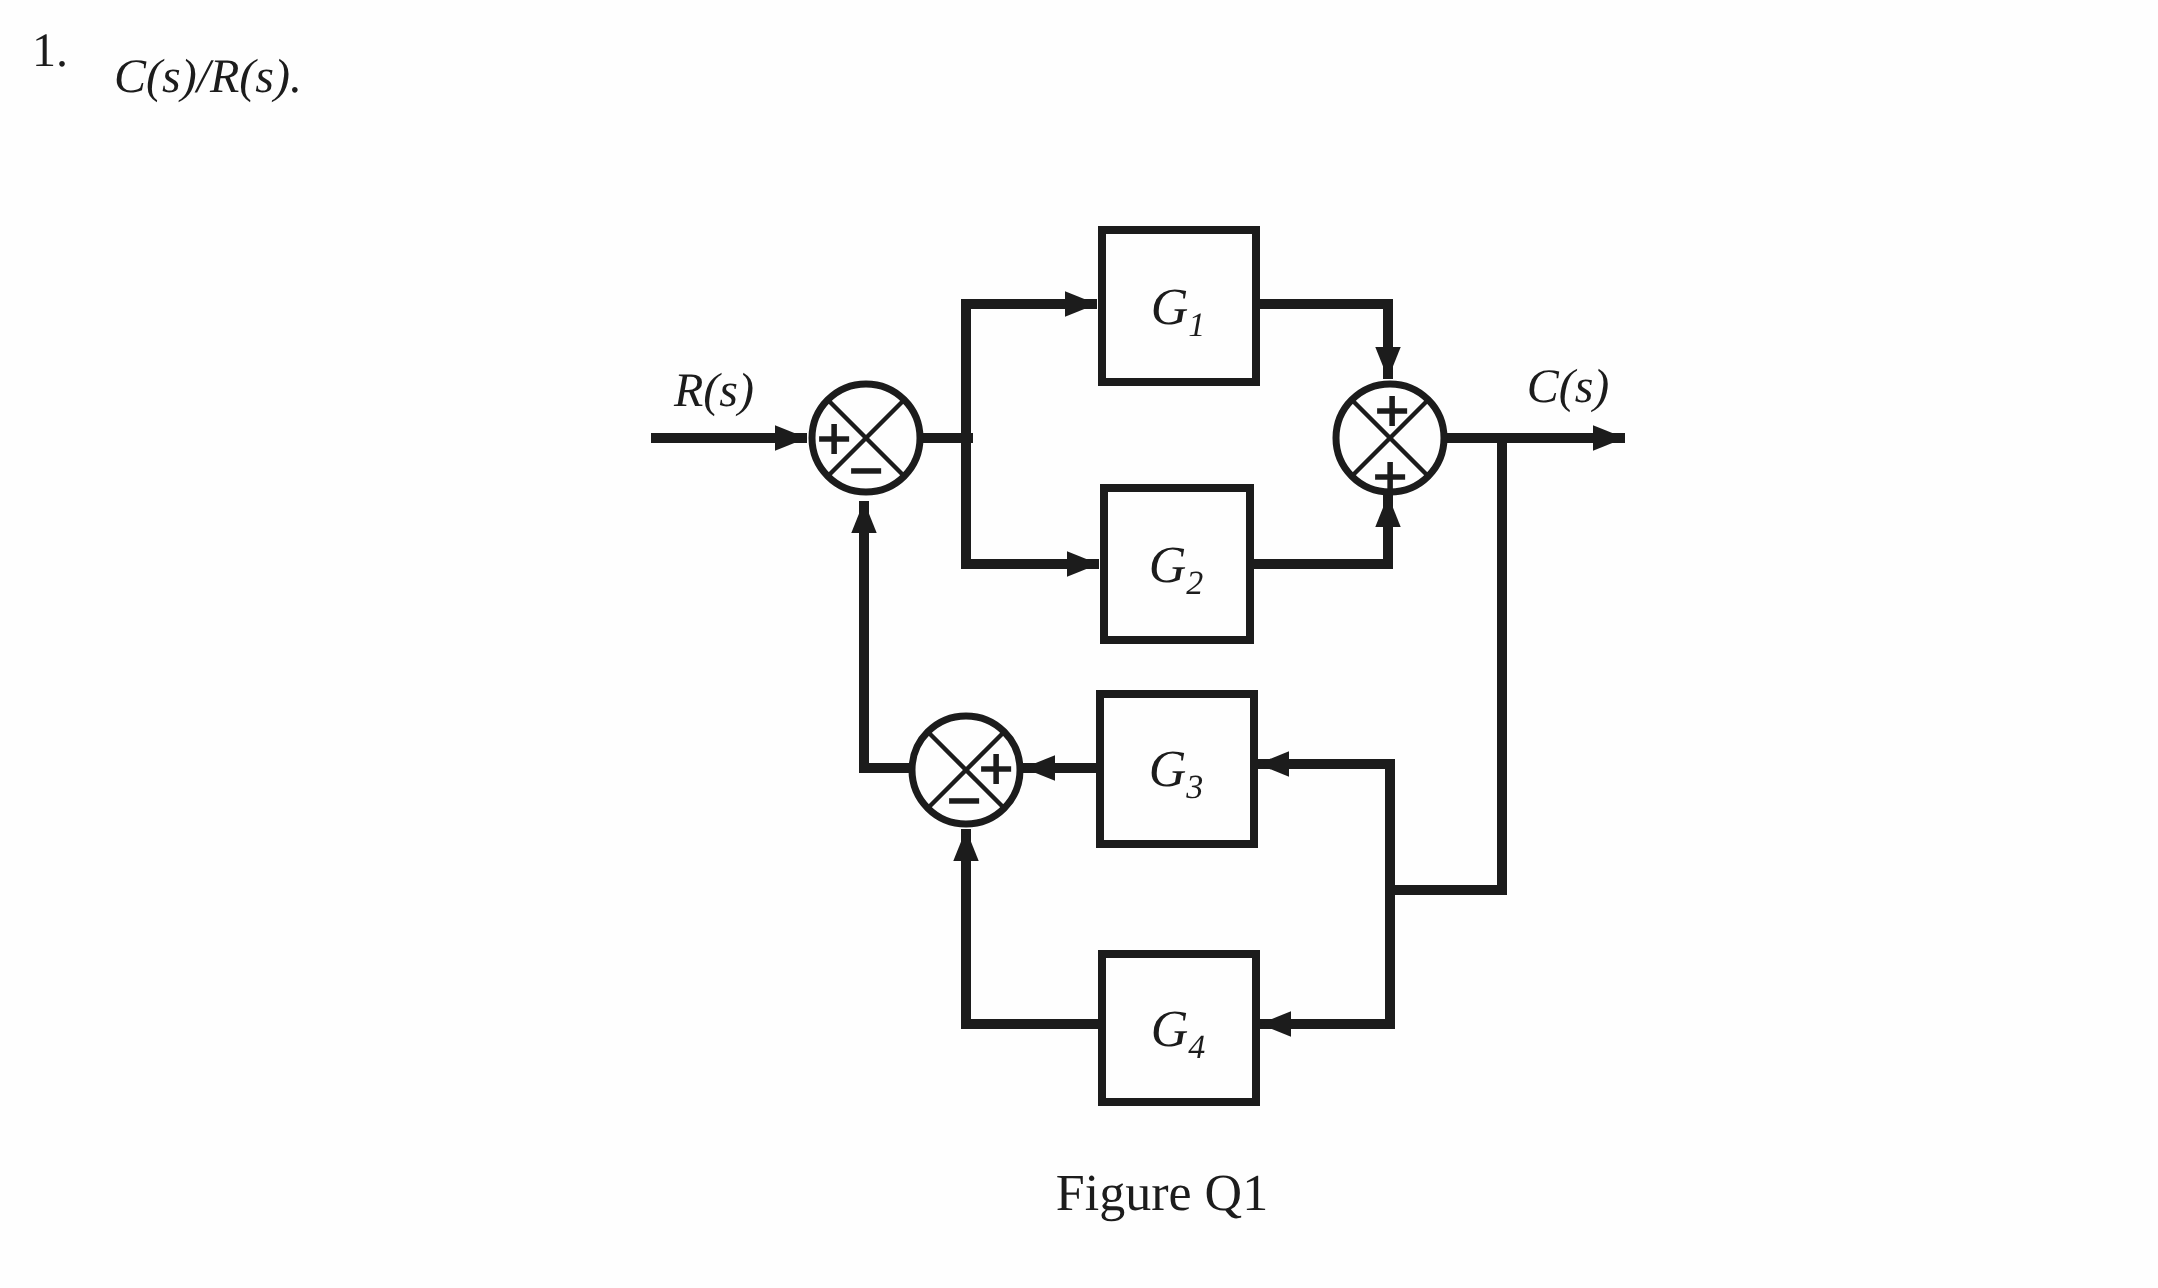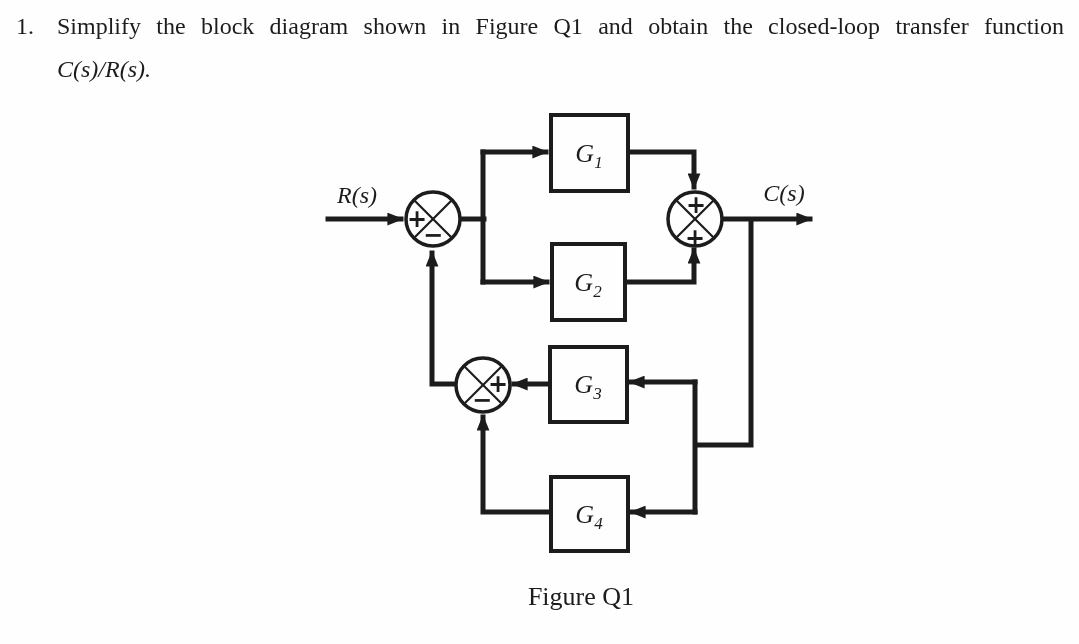--- a/index.html
+++ b/index.html
@@ -49,21 +49,20 @@
   .caption {
     font-family: "Liberation Serif", "DejaVu Serif", serif;
     font-size: 26px; fill: var(--ink); text-anchor: middle;
   }
 </style>
 </head>
 <body>
 
 <div class="q-num">1.</div>
 <div class="q-text">
-  <div class="q-line1">Simplify the block diagram shown in Figure Q1 and obtain the closed-loop transfer function</div>
   <div class="q-line2">C(s)/R(s).</div>
 </div>
 
 <svg class="diagram" width="1079" height="644" viewBox="0 0 1079 644">
   <defs>
     <marker id="arrow" viewBox="0 0 10 8" refX="8.5" refY="4" markerWidth="16" markerHeight="13" markerUnits="userSpaceOnUse" orient="auto">
       <path d="M0,0 L10,4 L0,8 Z" fill="#1c1c1c"></path>
     </marker>
   </defs>
 

